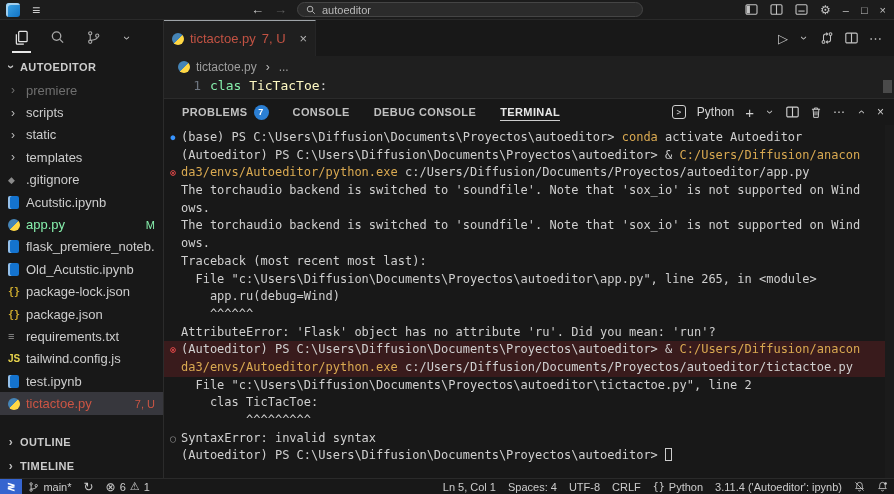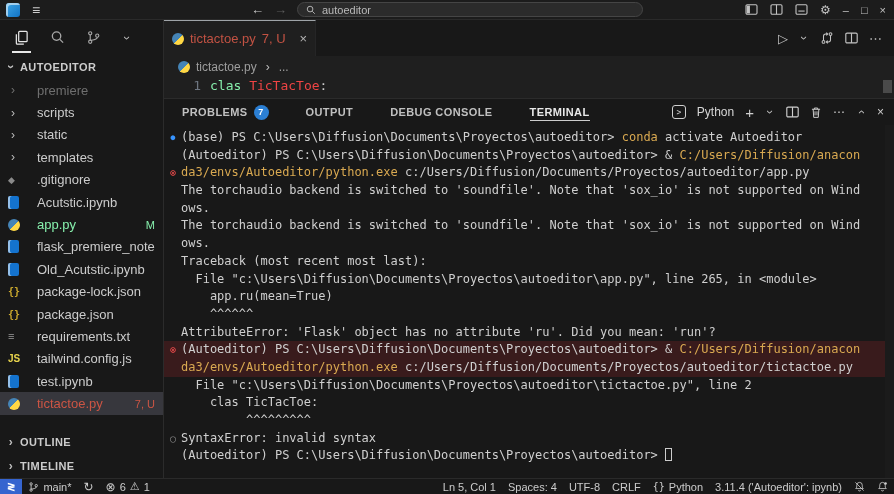--- a/index.html
+++ b/index.html
@@ -31,21 +31,21 @@
   .act-item.active:after { content:""; position:absolute; left:-2px; right:-2px; bottom:-8px; height:2px; background:#e7e7e7; }
   .section-header { height:24px; display:flex; align-items:center; gap:4px; padding-left:6px; font-size:11px; font-weight:bold; letter-spacing:.4px; color:#cccccc; }
   .chev { display:inline-block; font-size:12px; color:#bdbdbd; width:10px; text-align:center; }
   .rot90 { display:inline-block; transform:rotate(90deg); }
   .rot-90 { display:inline-block; transform:rotate(-90deg); }
   .file-tree { flex:0 0 auto; }
   .tree-row { height:22.4px; display:flex; align-items:center; padding:0 8px 0 8px; font-size:13px; color:#cccccc; cursor:pointer; }
   .tree-row.selected { background:#37373d; }
   .tree-row.dimmed .lbl, .tree-row.dimmed .chev { color:#6f6f6f; }
   .slot { width:18px; flex:0 0 18px; display:flex; align-items:center; justify-content:flex-start; }
-  .lbl { white-space:nowrap; overflow:hidden;margin-left:11px; }
+  .lbl { white-space:nowrap; overflow:hidden; }
   .badge { margin-left:auto; font-size:11px; padding-left:4px; }
   .c-mod { color:#86efac; }
   .c-error { color:#cc5544; }
   .fi { display:inline-flex; align-items:center; justify-content:center; }
   .ic-python { width:12px; height:12px; border-radius:50%; background:linear-gradient(135deg,#4584b6 50%,#ffd845 50%); }
   .ic-notebook { width:11px; height:13px; border-radius:2px; background:#1473ce; box-shadow:inset 2px 0 0 rgba(255,255,255,.55); }
   .ic-json { font-size:10px; font-weight:bold; color:#cdab2e; font-family:"DejaVu Sans Mono", monospace; }
   .ic-js { font-size:10px; font-weight:bold; color:#e8d44d; }
   .ic-text { font-size:11px; color:#9a9a9a; }
   .ic-diamond { font-size:9px; color:#8a8a8a; }
@@ -57,26 +57,26 @@
   .tabbar { height:36px; background:#181818; display:flex; align-items:stretch; flex:0 0 auto; }
   .tab { width:152px; background:#1f1f1f; border-right:1px solid #252526; border-top:1px solid #9fa4a8; display:flex; align-items:center; gap:6px; padding:0 8px; font-size:13px; }
   .tab .tab-label, .tab .tab-badge { color:#c25243; }
   .tab-close { margin-left:auto; color:#b3b3b3; font-size:13px; }
   .editor-actions { margin-left:auto; display:flex; align-items:center; gap:11px; padding-right:12px; color:#c3c3c3; font-size:13px; }
 
   .breadcrumb { height:22px; display:flex; align-items:center; gap:6px; padding-left:14px; font-size:12px; color:#9d9d9d; background:#1f1f1f; flex:0 0 auto; }
   .editor { height:20px; background:#1f1f1f; position:relative; display:flex; font-family:"DejaVu Sans Mono", monospace; font-size:13px; flex:0 0 auto; }
   .code-gutter { width:46px; flex:0 0 46px; text-align:right; padding-right:9px; color:#6e7681; }
   .code-line { white-space:pre; }
-  .tok-kw { color:#86efac; } .tok-cls { color:#ef4444; } .tok-plain { color:#cccccc; }
+  .tok-kw { color:#86efac; } .tok-cls { color:#fef9c3; } .tok-plain { color:#cccccc; }
   .editor-scroll-thumb { position:absolute; right:2px; top:2px; width:9px; height:13px; background:#4a4a4a; }
 
   
   .panel-header { height:27px; border-top:1px solid #2b2b2b; background:#181818; display:flex; align-items:center; flex:0 0 auto; }
-  .panel-tabs { display:flex; align-items:center; gap:21px; padding-left:10px; height:100%; }
+  .panel-tabs { display:flex; align-items:center; gap:8px; padding-left:10px; height:100%; }
   .panel-tab { display:flex; align-items:center; gap:6px; padding:0 8px; height:100%; font-size:11px; font-weight:bold; letter-spacing:.4px; color:#c0c0c0; position:relative; }
   .panel-tab.active { color:#e7e7e7; }
   .panel-tab.active:after { content:""; position:absolute; left:8px; right:8px; bottom:4px; height:1px; background:#cccccc; }
   .count-badge { min-width:15px; height:15px; border-radius:50%; background:#2b7fd4; color:#fff; font-size:9px; font-weight:bold; display:flex; align-items:center; justify-content:center; }
   .panel-actions { margin-left:auto; display:flex; align-items:center; gap:11px; padding-right:10px; color:#cfcfcf; font-size:12px; }
   .term-badge-icon { width:14px; height:14px; border:1px solid #cfcfcf; border-radius:3px; font-size:8px; display:flex; align-items:center; justify-content:center; font-family:"DejaVu Sans Mono", monospace; }
   .shell-label { font-size:12px; color:#d6d6d6; }
 
   
   .terminal { flex:1 1 auto; background:#181818; font-family:"DejaVu Sans Mono", monospace; font-size:12px; color:#cfcfcf; padding-top:4px; position:relative; overflow:hidden; }
@@ -323,21 +323,21 @@
         <div class="editor-scroll-thumb"></div>
       </div>
 
       <div class="panel-header">
         <div class="panel-tabs">
             <div class="panel-tab">
               <span>PROBLEMS</span>
               <span class="count-badge">7</span>
             </div>
             <div class="panel-tab">
-              <span>OUTPUT</span>
+              <span>CONSOLE</span>
             </div>
             <div class="panel-tab">
               <span>DEBUG CONSOLE</span>
             </div>
             <div class="panel-tab active">
               <span>TERMINAL</span>
             </div>
           </div>
         <div class="panel-actions">
           <span class="term-badge-icon">&gt;</span>
@@ -365,21 +365,21 @@
         <div id="terminal-lines">
             <div class="term-line"><span class="tmark success">●</span><span class="">(base) PS C:\Users\Diffusion\Documents\Proyectos\autoeditor&gt; </span><span class="yel">conda</span><span class=""> activate Autoeditor</span></div>
             <div class="term-line"><span class="">(Autoeditor) PS C:\Users\Diffusion\Documents\Proyectos\autoeditor&gt; &amp; </span><span class="yel">C:/Users/Diffusion/anacon</span></div>
             <div class="term-line"><span class="tmark error">⊗</span><span class="yel">da3/envs/Autoeditor/python.exe</span><span class=""> c:/Users/Diffusion/Documents/Proyectos/autoeditor/app.py</span></div>
             <div class="term-line"><span class="">The torchaudio backend is switched to 'soundfile'. Note that 'sox_io' is not supported on Wind</span></div>
             <div class="term-line"><span class="">ows.</span></div>
             <div class="term-line"><span class="">The torchaudio backend is switched to 'soundfile'. Note that 'sox_io' is not supported on Wind</span></div>
             <div class="term-line"><span class="">ows.</span></div>
             <div class="term-line"><span class="">Traceback (most recent most last):</span></div>
             <div class="term-line"><span class="">  File "c:\Users\Diffusion\Documents\Proyectos\autoeditor\app.py", line 265, in &lt;module&gt;</span></div>
-            <div class="term-line"><span class="">    app.ru(mean=True)</span></div>
+            <div class="term-line"><span class="">    app.ru(debug=Wind)</span></div>
             <div class="term-line"><span class="">    ^^^^^^</span></div>
             <div class="term-line"><span class="">AttributeError: 'Flask' object has no attribute 'ru'. Did you mean: 'run'?</span></div>
             <div class="term-line bg-fail"><span class="tmark error">⊗</span><span class="">(Autoeditor) PS C:\Users\Diffusion\Documents\Proyectos\autoeditor&gt; &amp; </span><span class="yel">C:/Users/Diffusion/anacon</span></div>
             <div class="term-line bg-fail"><span class="yel">da3/envs/Autoeditor/python.exe</span><span class=""> c:/Users/Diffusion/Documents/Proyectos/autoeditor/tictactoe.py</span></div>
             <div class="term-line"><span class="">  File "c:\Users\Diffusion\Documents\Proyectos\autoeditor\tictactoe.py", line 2</span></div>
             <div class="term-line"><span class="">    clas TicTacToe:</span></div>
             <div class="term-line"><span class="">         ^^^^^^^^^</span></div>
             <div class="term-line"><span class="tmark info">○</span><span class="">SyntaxError: invalid syntax</span></div>
             <div class="term-line"><span class="">(Autoeditor) PS C:\Users\Diffusion\Documents\Proyectos\autoeditor&gt; </span><span class="term-cursor"></span></div>
           </div>

